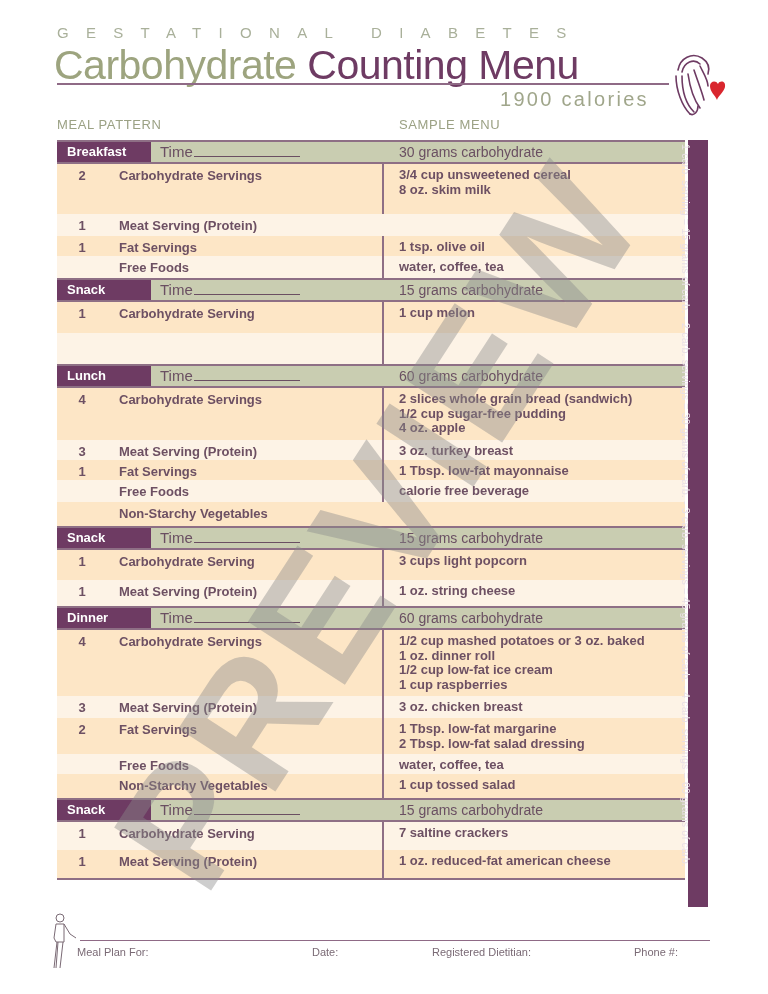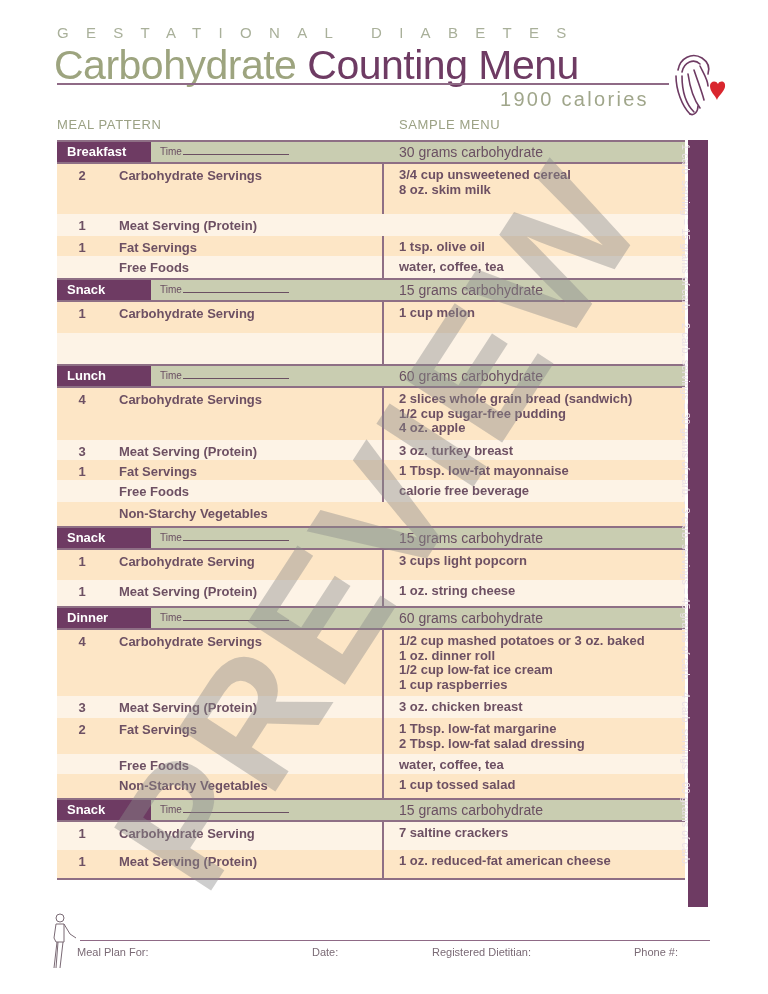--- a/index.html
+++ b/index.html
@@ -15,21 +15,21 @@
   .logo { position:absolute; left:668px; top:50px; width:58px; height:66px; }
 
   .col-head { position:absolute; top:117px; font-size:13px; color:#9ba184; letter-spacing:0.6px; font-weight:normal; }
 
   .table { position:absolute; left:57px; top:140px; width:628px; }
   .sidebar { position:absolute; left:688px; top:140px; width:20px; height:767px; background:#6e3b63; }
   .sidebar-text { position:absolute; left:10px; top:0; transform-origin:0 0; transform:translate(-6px,4px) rotate(90deg); white-space:nowrap; color:#e9dfe6; font-size:10.6px; letter-spacing:0.15px; width:760px; }
 
   .sect-head { position:relative; height:20px; background:#c9cdb1; border-top:2px solid #8e6f85; border-bottom:2px solid #8e6f85;padding-left:9px; }
   .sect-name { position:absolute; left:0; top:0; width:94px; height:20px; background:#6e3b63; color:#fff; font-weight:bold; font-size:13px; line-height:20px; padding-left:10px; box-sizing:border-box; }
-  .sect-time { position:absolute; left:103px; top:0; line-height:20px; font-size:10px; color:#6a4f62; }
+  .sect-time { position:absolute; left:103px; top:0; line-height:20px; font-size:15px; color:#6a4f62; }
   .sect-time .blank { display:inline-block; width:106px; border-bottom:1px solid #6a4f62; vertical-align:baseline; margin-left:1px; height:11px; }
   .sect-grams { position:absolute; left:342px; top:0; line-height:20px; font-size:14px; color:#6a4f62; }
 
   .rows { position:relative; }
   .row { position:relative; display:flex; }
   .row.a { background:#fde6c6; }
   .row.b { background:#fdf3e6; }
   .cell-n { width:50px; text-align:center; font-size:13px; font-weight:bold; color:#6d5063; padding-top:4px; box-sizing:border-box; }
   .cell-l { width:275px; font-size:13px; font-weight:bold; color:#6d5063; padding-top:4px; padding-left:12px; box-sizing:border-box; }
   .cell-m { flex:1; font-size:13px; font-weight:bold; color:#6d5063; padding-top:4px; padding-left:15px; box-sizing:border-box; border-left:2px solid #8e6f85; line-height:14.5px; }

